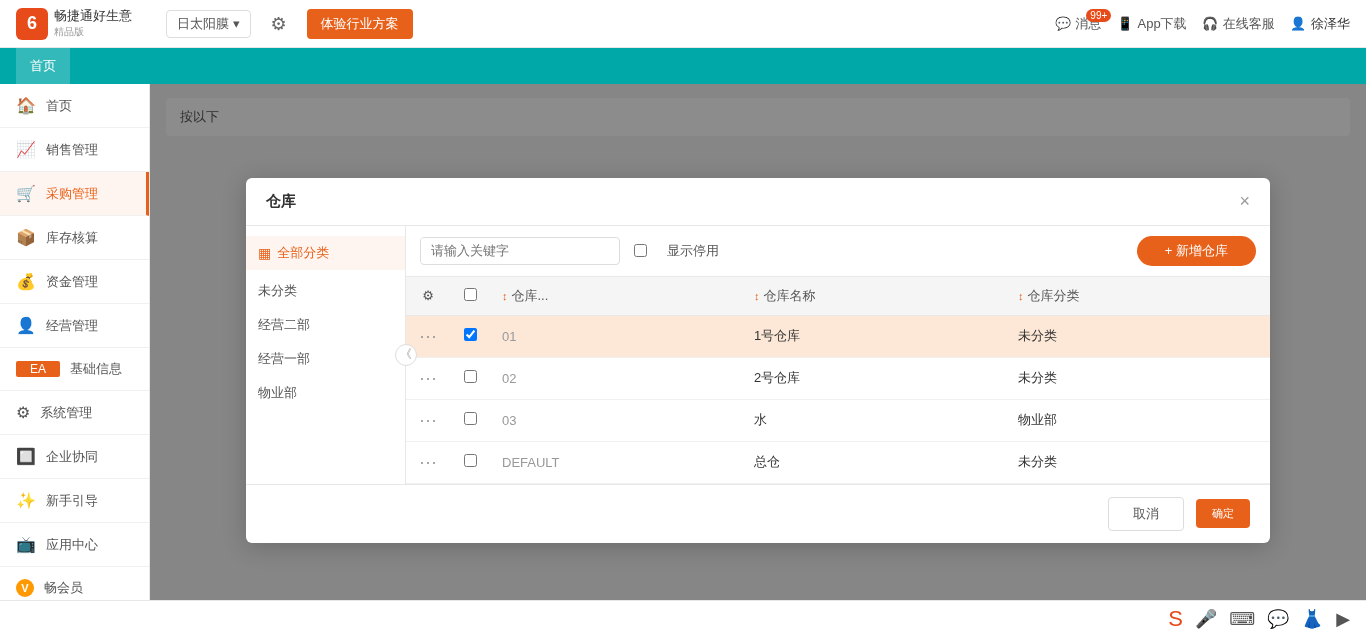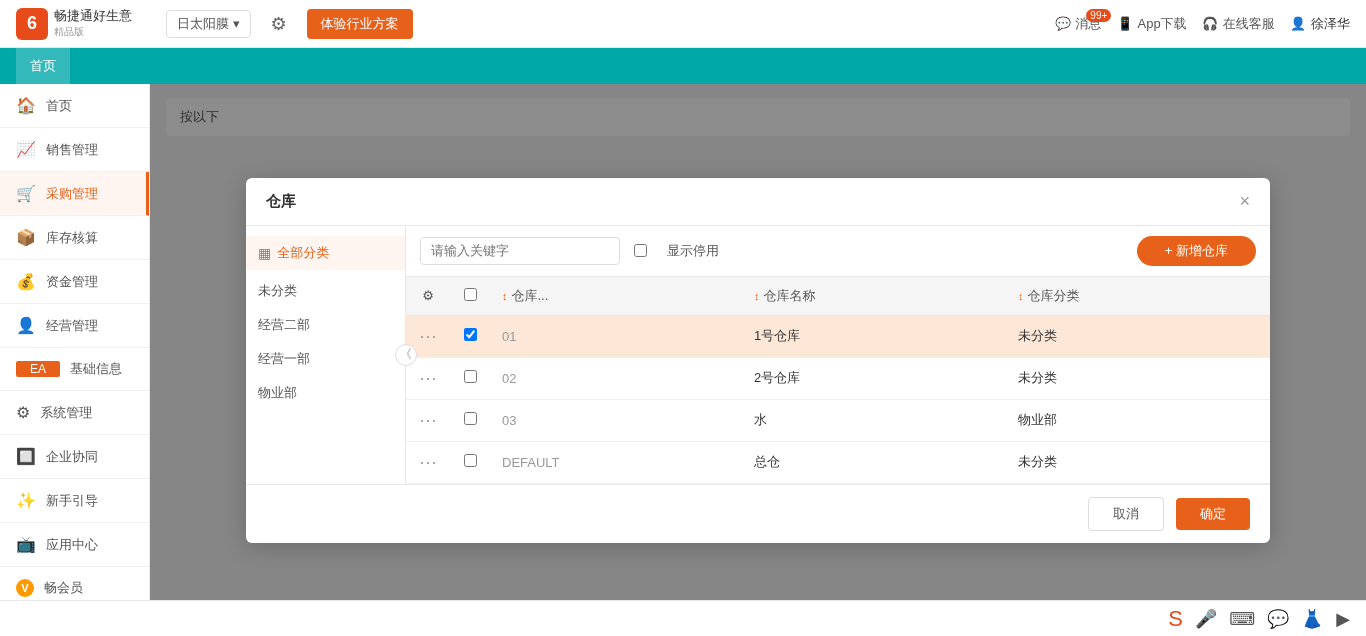--- a/index.html
+++ b/index.html
@@ -390,24 +390,24 @@
       color: #555;
       padding: 7px 24px;
       border-radius: 4px;
       cursor: pointer;
       font-size: 13px;
     }
     .confirm-btn {
       background: #e8611a;
       color: #fff;
       border: none;
-      padding: 7px 24px;
-      border-radius: 4px;
-      cursor: pointer;
-      font-size: 13px;
+      padding: 7px 16px;
+      border-radius: 4px;
+      cursor: pointer;
+      font-size: 11px;
     }
 
     
     .bottom-bar {
       position: fixed;
       bottom: 0; left: 0; right: 0;
       height: 36px;
       background: #fff;
       border-top: 1px solid #e8e8e8;
       display: flex;

